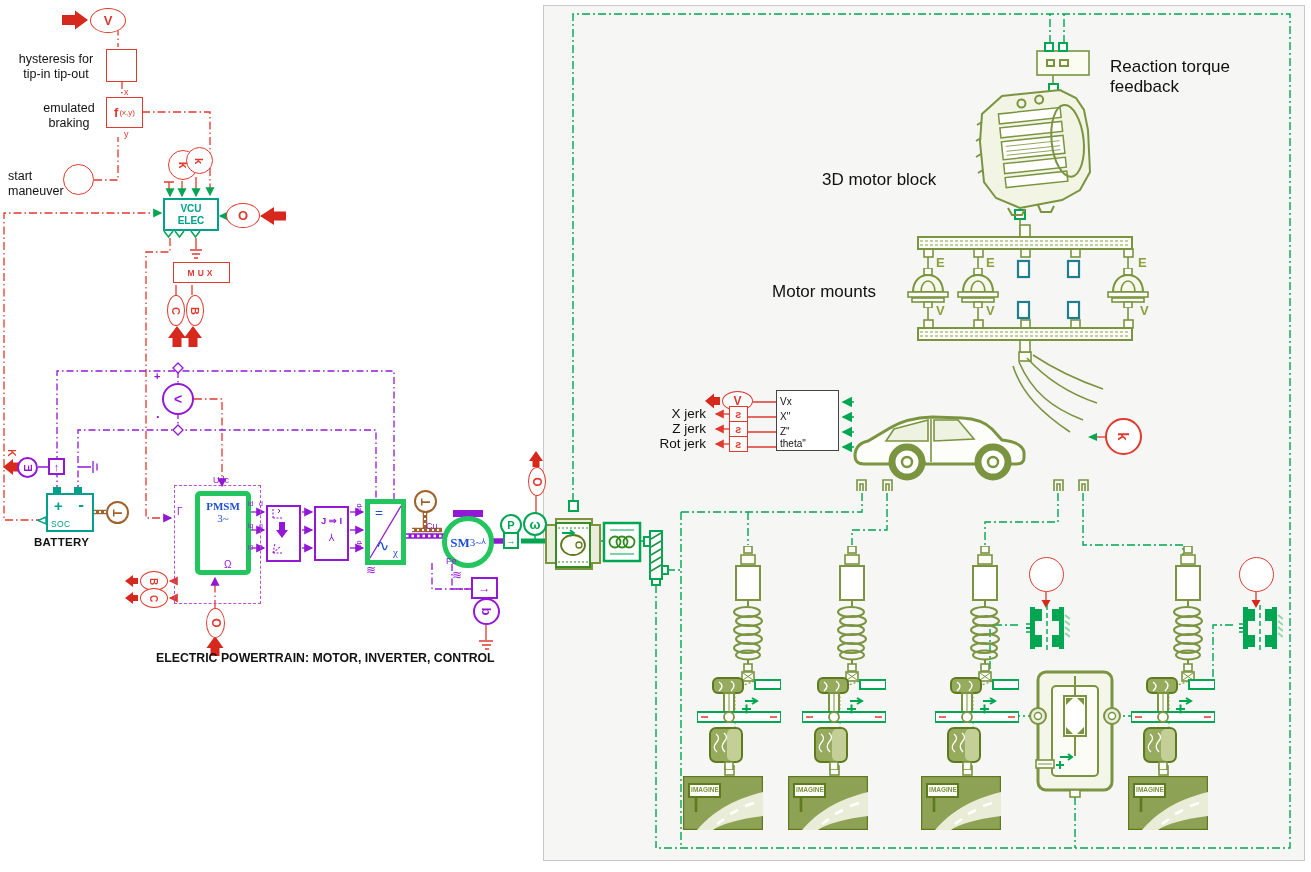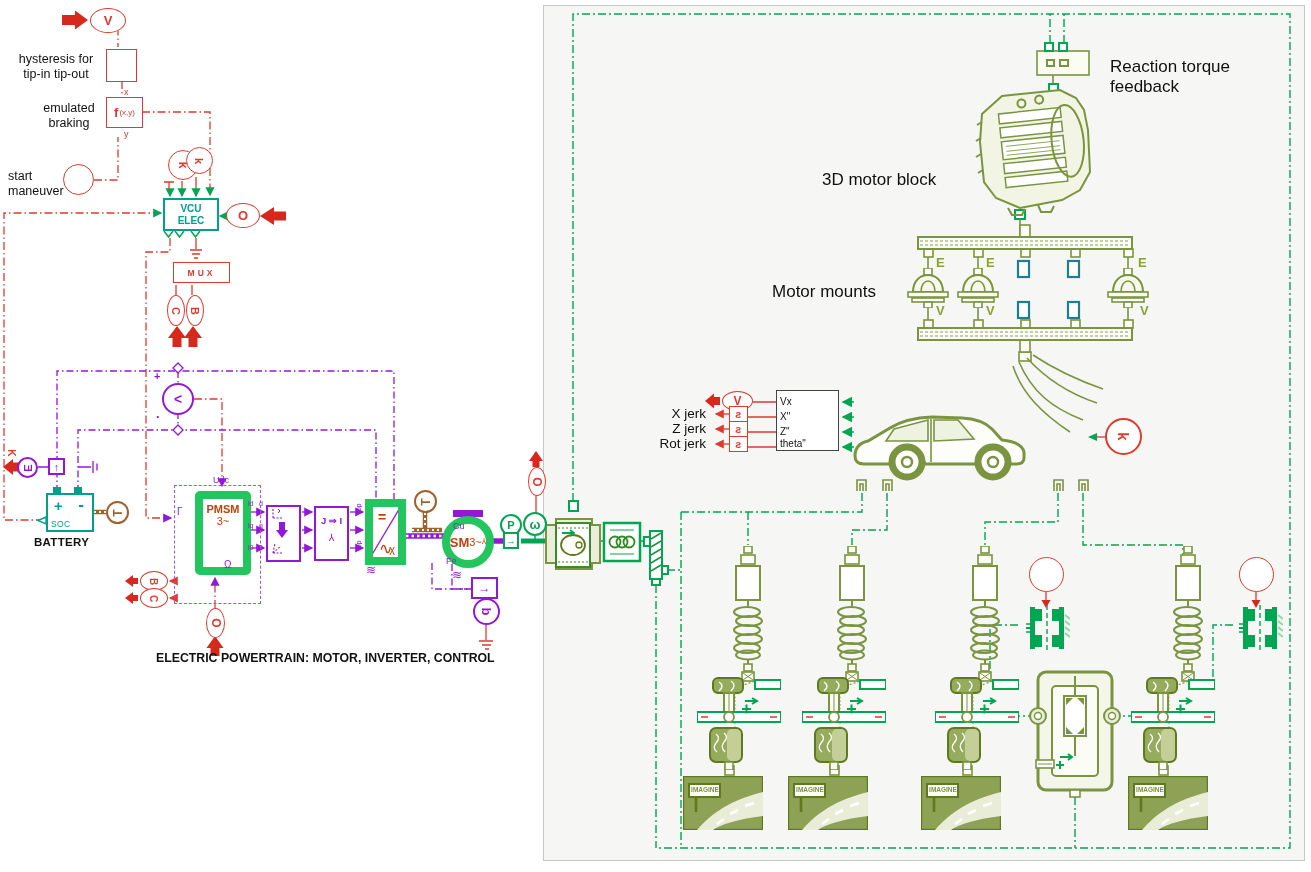--- a/index.html
+++ b/index.html
@@ -4,21 +4,21 @@
 <style>
   html,body{margin:0;padding:0;background:#fff;font-family:"Liberation Sans",sans-serif;}
   #canvas{position:relative;width:1311px;height:872px;overflow:hidden;background:#fff;}
   .abs{position:absolute;}
   .lbl{position:absolute;color:#111;line-height:1.18;font-family:"Liberation Sans",sans-serif;}
   .blk{position:absolute;box-sizing:border-box;background:#fff;display:flex;flex-direction:column;align-items:center;justify-content:center;text-align:center;}
   .cir{position:absolute;box-sizing:border-box;border-radius:50%;background:#fff;display:flex;align-items:center;justify-content:center;}
   .bR{border:1.7px solid #e03a2f;color:#e03a2f;}
   .bR2{border:2.2px solid #e03a2f;color:#e03a2f;}
   .bP{border:2px solid #9318d6;color:#9318d6;}
-  .bP3{border:8px solid #22c55e;color:#c2410c;}
+  .bP3{border:5px solid #22c55e;color:#1d4ed8;font-family:Liberation Serif, serif;}
   .bT{border:2.4px solid #00a08a;color:#00a08a;}
   .bG{border:2px solid #00a651;color:#00a651;}
   .bBr{border:2.3px solid #a0622d;color:#a0622d;}
   .rot90{display:inline-block;transform:rotate(90deg);}
   .rotm90{display:inline-block;transform:rotate(-90deg);}
   .mir{display:inline-block;transform:scaleX(-1);}
   .b{font-weight:bold;}
   svg{position:absolute;left:0;top:0;}
   .wr{stroke:#e03a2f;fill:none;stroke-width:1.3;stroke-dasharray:8 3 1.5 3;}
   .wrs{stroke:#e03a2f;fill:none;stroke-width:1.3;}
@@ -560,21 +560,21 @@
   <div class="cir bR" style="left:140px;top:588px;width:28px;height:20px;font-size:10px;">
     <span class="rot90 b">C</span>
     </div>
 
   <div class="abs" style="left:453px;top:510px;width:30px;height:7px;background:#9318d6;"></div>
   <div class="cir bP3" style="left:442px;top:516px;width:52px;height:52px;flex-direction:row;line-height:1;">
     <span class="b" style="font-size:13px;">SM</span>
     <span style="font-size:11px;">3~</span>
     <span style="font-size:8px;">⅄</span>
   </div>
-  <div class="lbl" style="left:453px;top:521px;font-size:9px;color:#9318d6;">Cu</div>
+  <div class="lbl" style="left:426px;top:521px;font-size:9px;color:#9318d6;">Cu</div>
   <div class="lbl" style="left:431px;top:556px;font-size:9px;color:#9318d6;padding-left:15px;">Fe</div>
   <div class="lbl" style="left:452px;top:568px;font-size:12px;color:#9318d6;">≋</div>
   <div class="cir bBr" style="left:414px;top:490px;width:23px;height:23px;font-size:12px;">
     <span class="rotm90 b">T</span>
     </div>
 
   <div class="blk bP" style="left:471px;top:577px;width:27px;height:22px;font-size:12px;font-weight:bold;">
     <span>→</span>
     </div>
   <div class="cir bP" style="left:473px;top:598px;width:27px;height:27px;font-size:13px;">

